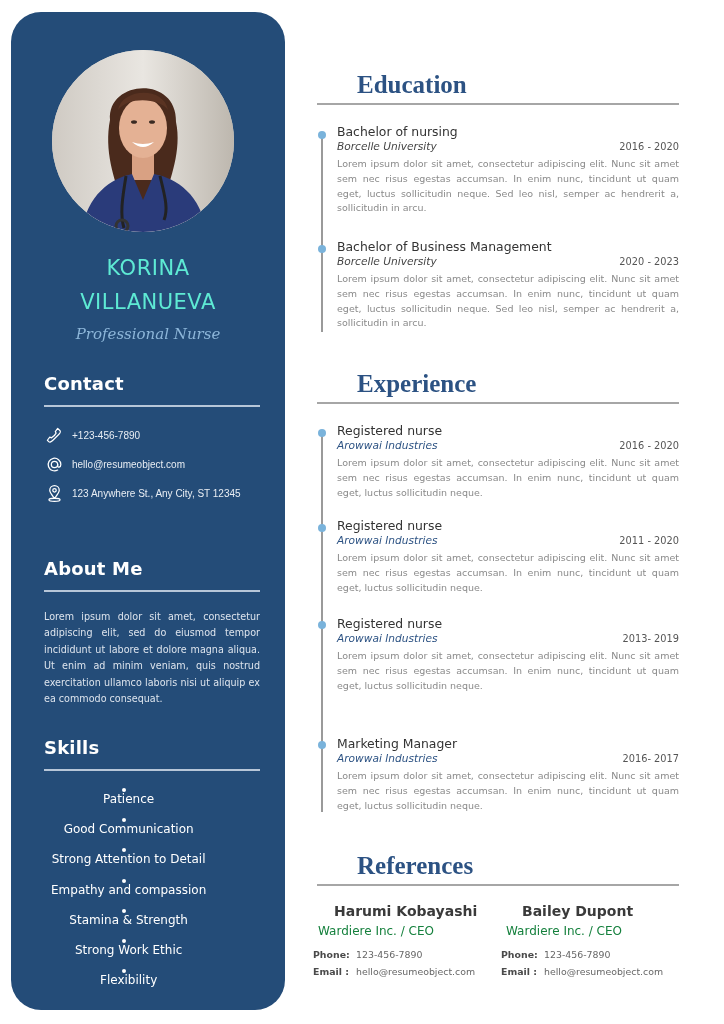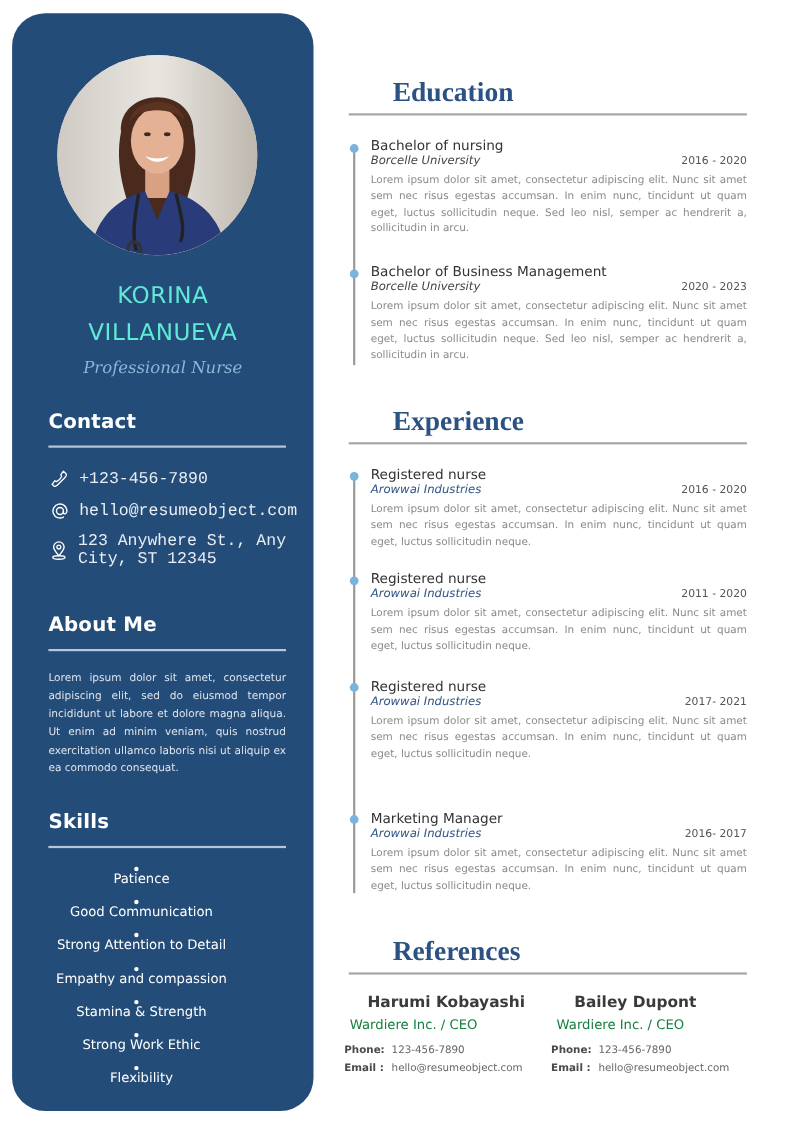--- a/index.html
+++ b/index.html
@@ -33,21 +33,21 @@
     position: absolute; left: 33px; font-size: 18px; font-weight: bold; color: #ffffff;
     font-family: "DejaVu Sans", sans-serif; letter-spacing: 0.2px;
   }
   .side-rule {
     position: absolute; left: 33px; width: 216px; height: 2px; background: #b7c6d8;
   }
 
   .contact-row { position: absolute; left: 33px; display: flex; align-items: center; }
   .contact-row .ic { width: 20px; height: 20px; margin-right: 8px; display: flex; align-items: center; justify-content: center; }
   .contact-row .ic svg { width: 19px; height: 19px; }
-  .contact-row .txt { font-size: 15px; color: #e8edf3; font-family: Liberation Mono, monospace; }
+  .contact-row .txt { font-size: 10px; color: #e8edf3; font-family: Liberation Sans, sans-serif; }
 
   .about-text {
     position: absolute; left: 33px; top: 597px; width: 216px;
     font-size: 9.6px; line-height: 16.4px; color: #dde4ed; text-align: justify;
     font-family: "DejaVu Sans", sans-serif;
   }
 
   .skills { position: absolute; left: 40px; top: 776px; list-style: none; }
   .skills li {
     height: 30.2px; font-size: 12px; color: #ffffff; font-family: "DejaVu Sans", sans-serif;
@@ -240,21 +240,21 @@
     <span class="years">2011 - 2020</span>
   </div>
   <div class="desc">Lorem ipsum dolor sit amet, consectetur adipiscing elit. Nunc sit amet sem nec risus egestas accumsan. In enim nunc, tincidunt ut quam eget, luctus sollicitudin neque.</div>
 </div>
 
 <div class="tl-dot" style="top:621px"></div>
 <div class="entry" style="top:616px">
   <div class="title">Registered nurse</div>
   <div class="sub-row">
     <span class="org exp">Arowwai Industries</span>
-    <span class="years">2017- 2021</span>
+    <span class="years">2013- 2019</span>
   </div>
   <div class="desc">Lorem ipsum dolor sit amet, consectetur adipiscing elit. Nunc sit amet sem nec risus egestas accumsan. In enim nunc, tincidunt ut quam eget, luctus sollicitudin neque.</div>
 </div>
 
 <div class="tl-dot" style="top:741px"></div>
 <div class="entry" style="top:736px">
   <div class="title">Marketing Manager</div>
   <div class="sub-row">
     <span class="org exp">Arowwai Industries</span>
     <span class="years">2016- 2017</span>

